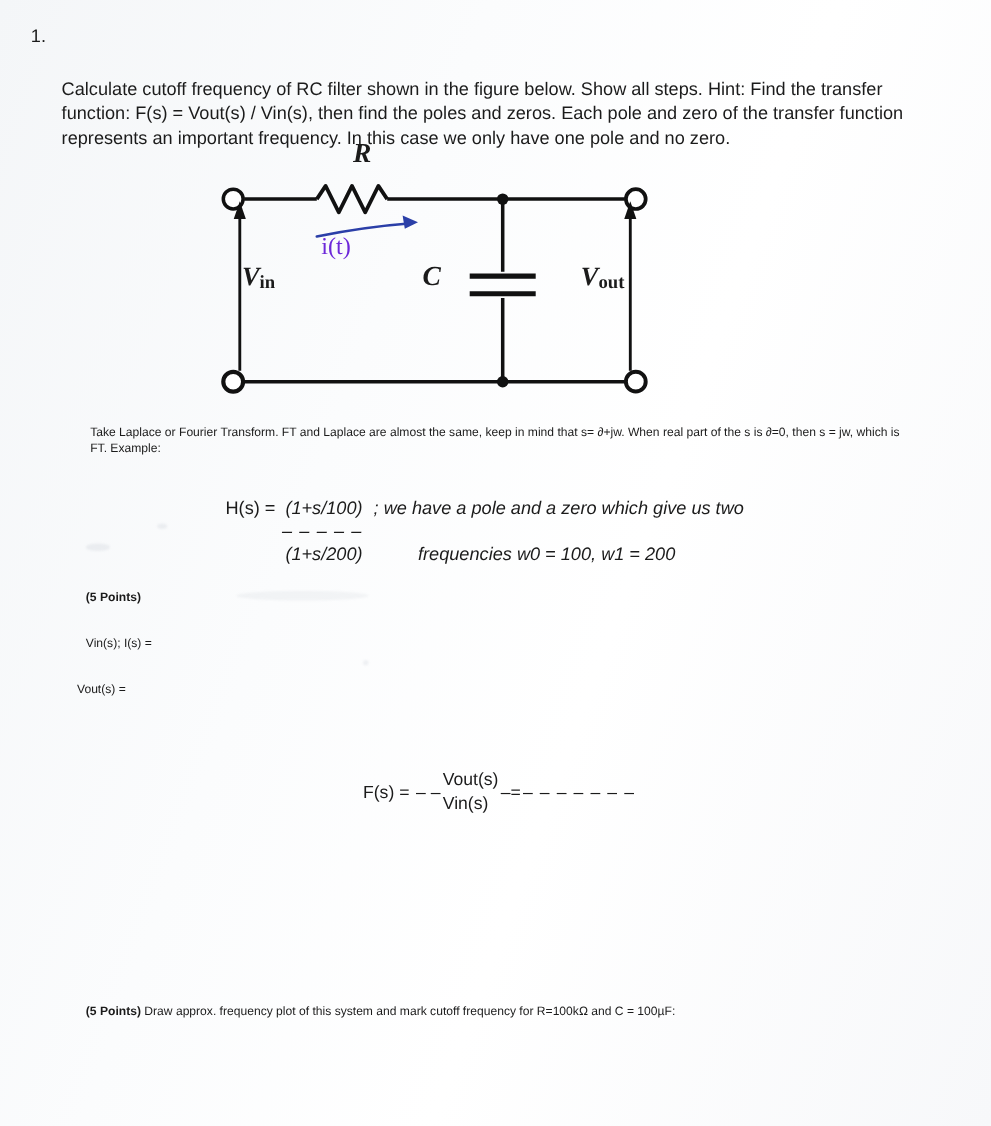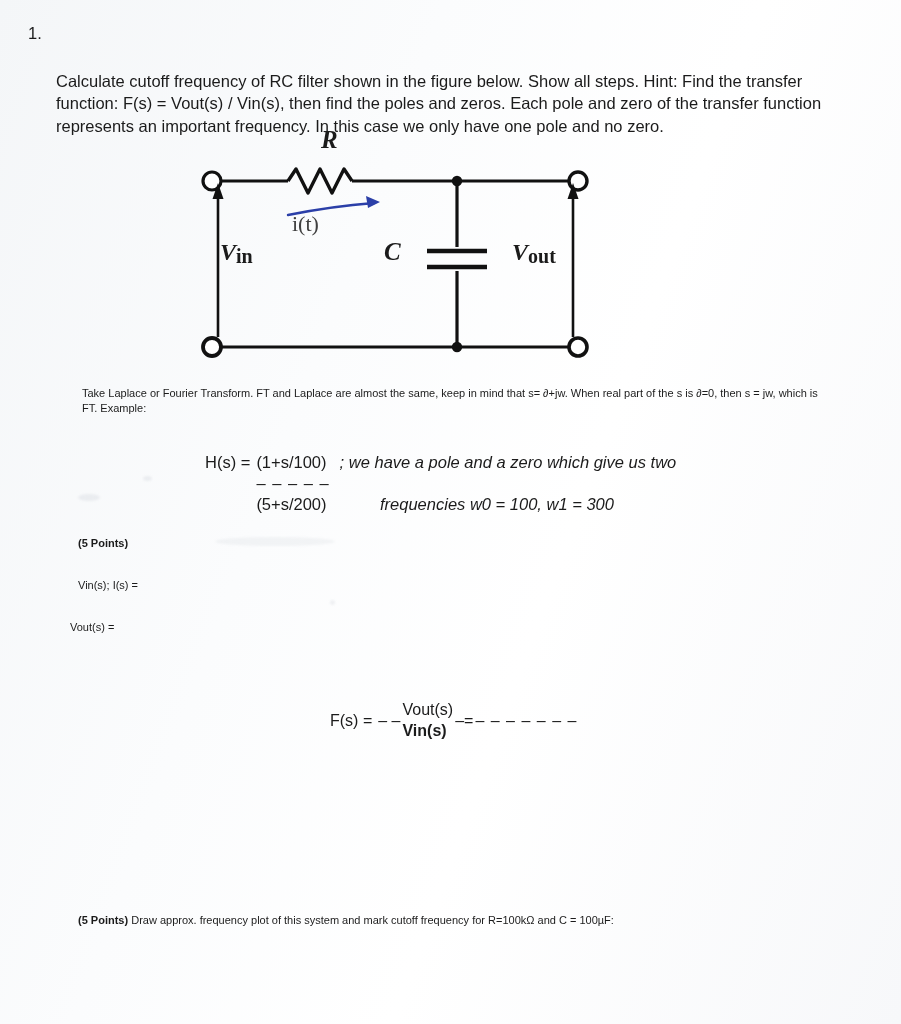--- a/index.html
+++ b/index.html
@@ -71,36 +71,36 @@
     font-weight: bold;
   }
   .lbl-vin {
     left: 40px;
     top: 114px;
     font-size: 24px;
     font-style: italic;
     font-weight: bold;
   }
   .lbl-vout {
-    left: 332px;
+    left: 348px;
     top: 114px;
     font-size: 24px;
     font-style: italic;
     font-weight: bold;
   }
   .sub {
-    font-size: 20px;
+    font-size: 17px;
     vertical-align: -3px;
     font-style: normal;
   }
   .lbl-it {
     left: 112px;
     top: 86px;
     font-size: 22px;
-    color: #404040;
+    color: #6d28d9;
     font-family: "Liberation Serif", serif;
   }
 
   
   .para {
     position: absolute;
     font-size: 11px;
     line-height: 1.38;
   }
   .p-take {
@@ -120,21 +120,22 @@
   .ex-row {
     display: flex;
     align-items: baseline;
     gap: 6px;
   }
   .ex-hs {
     font-size: 16.5px;
   }
   .ex-frac {
     display: inline-block;
-    text-align: left;
+    text-align: right;
+    font-style: italic;
   }
   .ex-frac .num { display: block; }
   .ex-frac .bar { display: block; letter-spacing: 1px; }
   .ex-frac .den { display: block; }
   .ex-note {
     font-style: italic;
     margin-left: 4px;
   }
   .ex-note2 {
     position: absolute;
@@ -162,21 +163,21 @@
     display: flex;
     align-items: center;
     font-size: 16px;
   }
   .fs-label { margin-right: 4px; }
   .fs-frac {
     display: inline-block;
     line-height: 1.3;
   }
   .fs-frac .num { display: block; }
-  .fs-frac .den { display: block; font-weight: bold; }
+  .fs-frac .den { display: block; }
   .fs-dashes { margin: 0 2px; }
   .fs-eq { margin: 0 2px; }
   .fs-tail { letter-spacing: 1px; }
 
   
   .blemish {
     position: absolute;
     background: rgba(120,130,145,0.10);
     border-radius: 50%;
     filter: blur(1px);
@@ -239,25 +240,25 @@
   </div>
 
   <div class="para p-take">Take Laplace or Fourier Transform.  FT and Laplace are almost the same, keep in mind that s= ∂+jw. When real part of the s is ∂=0, then s = jw, which is FT. Example:</div>
 
   <div class="example">
     <div class="ex-row">
       <span class="ex-hs">H(s) =</span>
       <span class="ex-frac">
         <span class="num">(1+s/100)</span>
         <span class="bar">– – – – –</span>
-        <span class="den">(5+s/200)</span>
+        <span class="den">(1+s/200)</span>
       </span>
       <span class="ex-note">; we have a pole and a zero which give us two</span>
     </div>
-    <div class="ex-note2">frequencies w0 = 100, w1 = 300</div>
+    <div class="ex-note2">frequencies w0 = 100, w1 = 200</div>
   </div>
 
   <div class="para q-5a">(5 Points)</div>
   <div class="para q-vin">Vin(s);  I(s) =</div>
   <div class="para q-vout">Vout(s) =</div>
 
   <div class="fs-block">
     <span class="fs-label">F(s) =</span>
     <span class="fs-dashes">– –</span>
     <span class="fs-frac">

